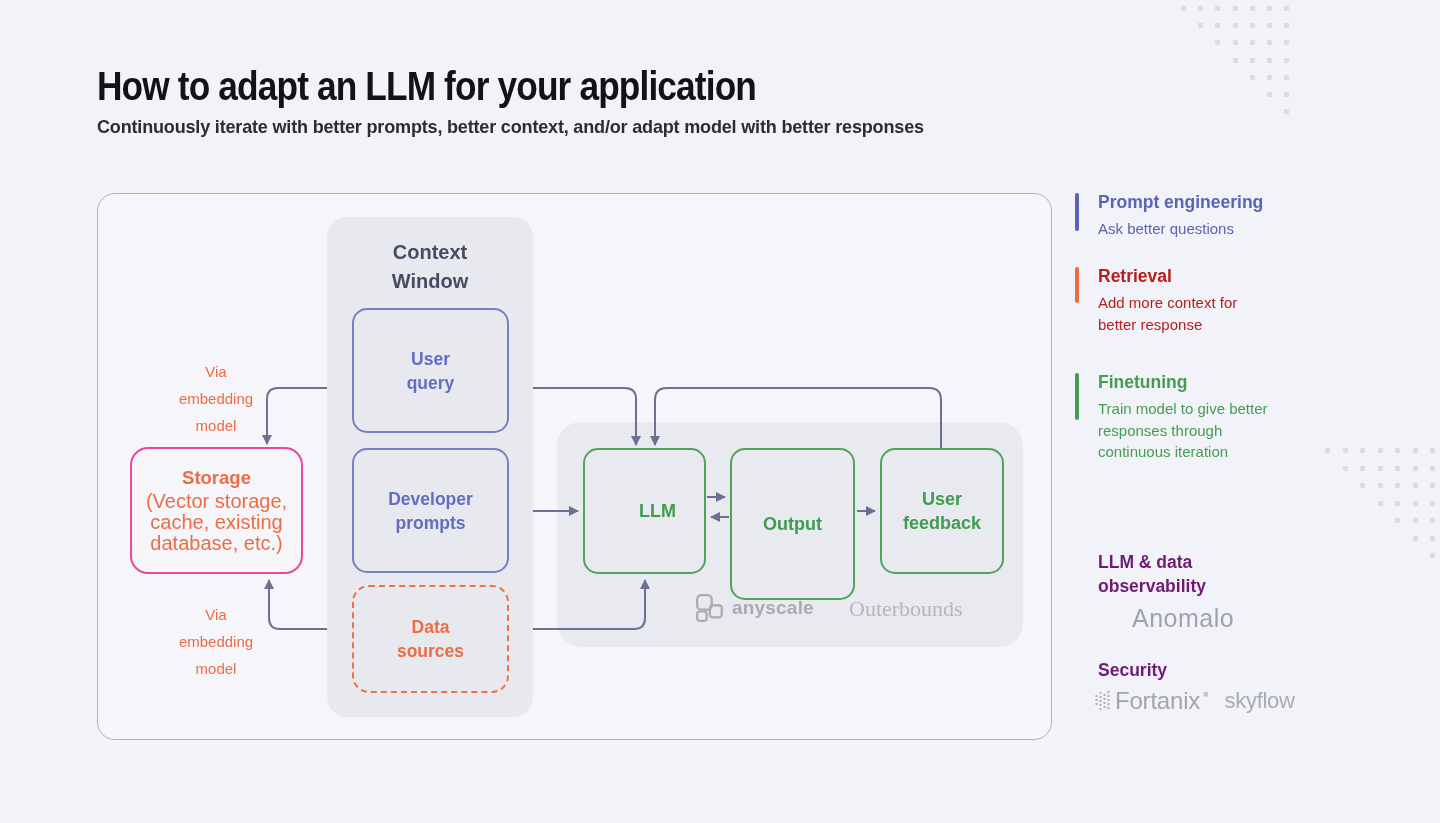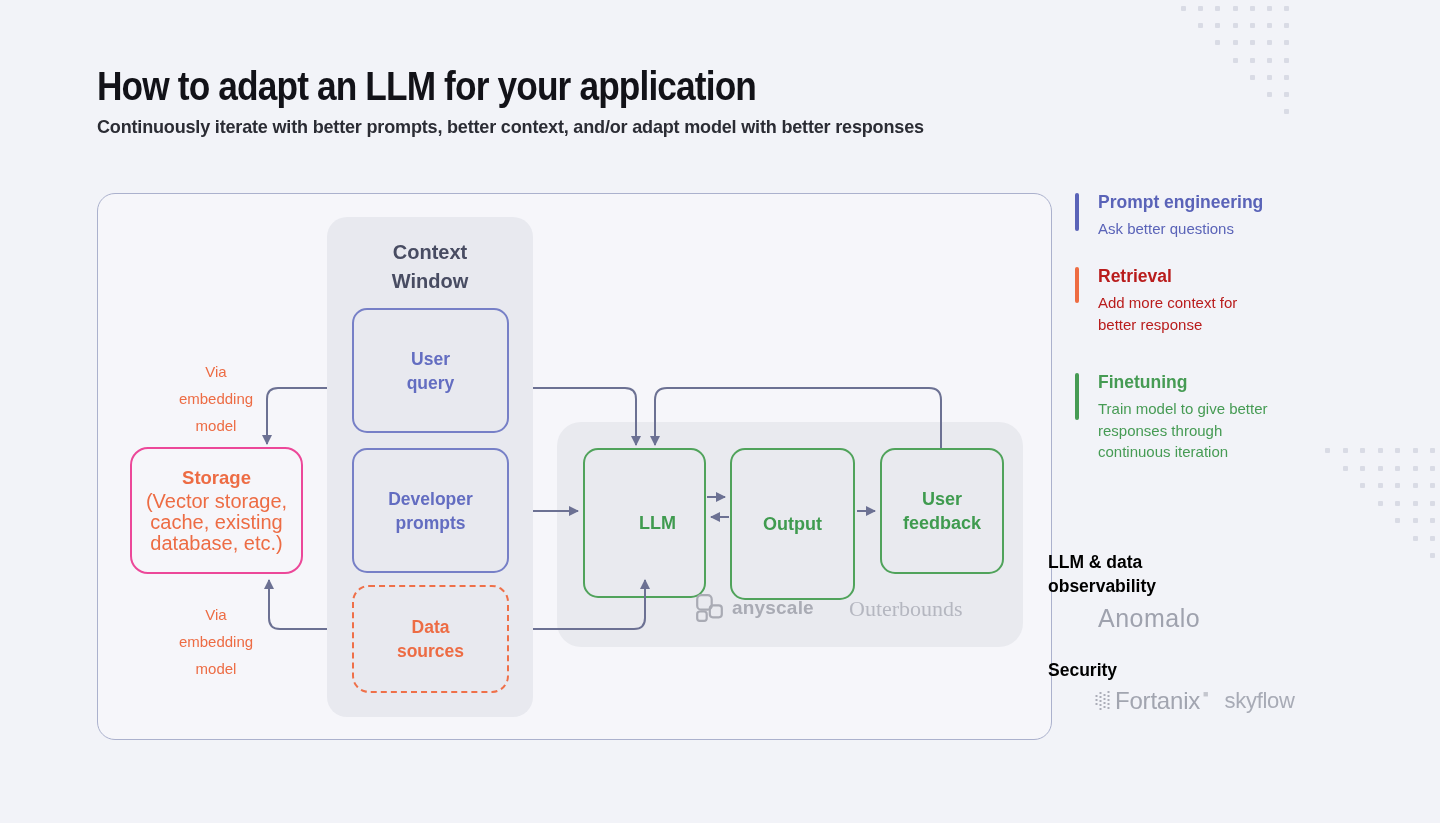--- a/index.html
+++ b/index.html
@@ -68,21 +68,21 @@
     font-size:15px; font-weight:500; line-height:27px; color:#ED6C44;
   }
   #via-top { top:358px; }
   #via-bottom { top:601px; }
 
   
   .inner-panel {
     position:absolute; left:557px; top:422px; width:466px; height:225px;
     background:#E9EAEF; border-radius:24px;
   }
-  #llm { left:583px; top:448px; width:123px; height:150px;padding-left:26px; }
+  #llm { left:583px; top:448px; width:123px; height:126px;padding-left:26px; }
   #output { left:730px; top:448px; width:125px; height:152px; }
   #user-feedback { left:880px; top:448px; width:124px; height:126px; }
 
   
   .anyscale-logo { position:absolute; left:696px; top:594px; display:flex; align-items:center; gap:9px; color:#A9ABB4; }
   .anyscale-logo .txt { font-size:19px; font-weight:700; letter-spacing:.2px; }
   .outerbounds-logo { position:absolute; left:849px; top:596px; font-family:"Liberation Serif", serif; font-size:22px; color:#B5B7C0; }
 
   
   svg.arrows { position:absolute; left:0; top:0; width:1440px; height:823px; pointer-events:none; }
@@ -91,24 +91,24 @@
   
   .legend-item { position:absolute; left:1075px; width:250px; padding-left:23px; }
   .legend-item .bar { position:absolute; left:0; top:1px; width:3.5px; border-radius:2px; }
   .legend-item .lt { font-size:17.5px; font-weight:700; margin-bottom:5px; }
   .legend-item .ld { font-size:15px; font-weight:500; line-height:21.5px; }
   #legend-prompt { top:192px; } #legend-prompt .bar { background:#5A63B8; height:38px; } #legend-prompt .lt,#legend-prompt .ld { color:#5A63B8; }
   #legend-retrieval { top:266px; } #legend-retrieval .bar { background:#EE6C42; height:36px; } #legend-retrieval .lt,#legend-retrieval .ld { color:#b91c1c; }
   #legend-finetuning { top:372px; } #legend-finetuning .bar { background:#469B54; height:47px; } #legend-finetuning .lt,#legend-finetuning .ld { color:#469B54; }
 
   
-  .partner-heading { position:absolute; left:1048px; font-size:17.5px; font-weight:700; line-height:24px; color:#000000; }
+  .partner-heading { position:absolute; left:1098px; font-size:17.5px; font-weight:700; line-height:24px; color:#701a75; }
   #ph-observability { top:550px; }
   #ph-security { top:658px; }
-  .anomalo-logo { position:absolute; left:1098px; top:604px; font-size:25px; font-weight:400; letter-spacing:.5px; color:#9FA2AE; }
+  .anomalo-logo { position:absolute; left:1132px; top:604px; font-size:25px; font-weight:400; letter-spacing:.5px; color:#9FA2AE; }
   .security-logos { position:absolute; left:1095px; top:687px; display:flex; align-items:center; gap:16px; }
   .fortanix { display:flex; align-items:center; gap:3px; color:#A2A5B0; }
   .fortanix .txt { font-size:24px; font-weight:400; letter-spacing:-.2px; }
   .fortanix .tm { font-size:9px; color:#C4C6CE; align-self:flex-start; margin-top:2px; }
   .skyflow { font-size:22px; font-weight:500; letter-spacing:-.3px; color:#A8ABB6; }
 </style>
 </head>
 <body>
 
 <div id="stage">

